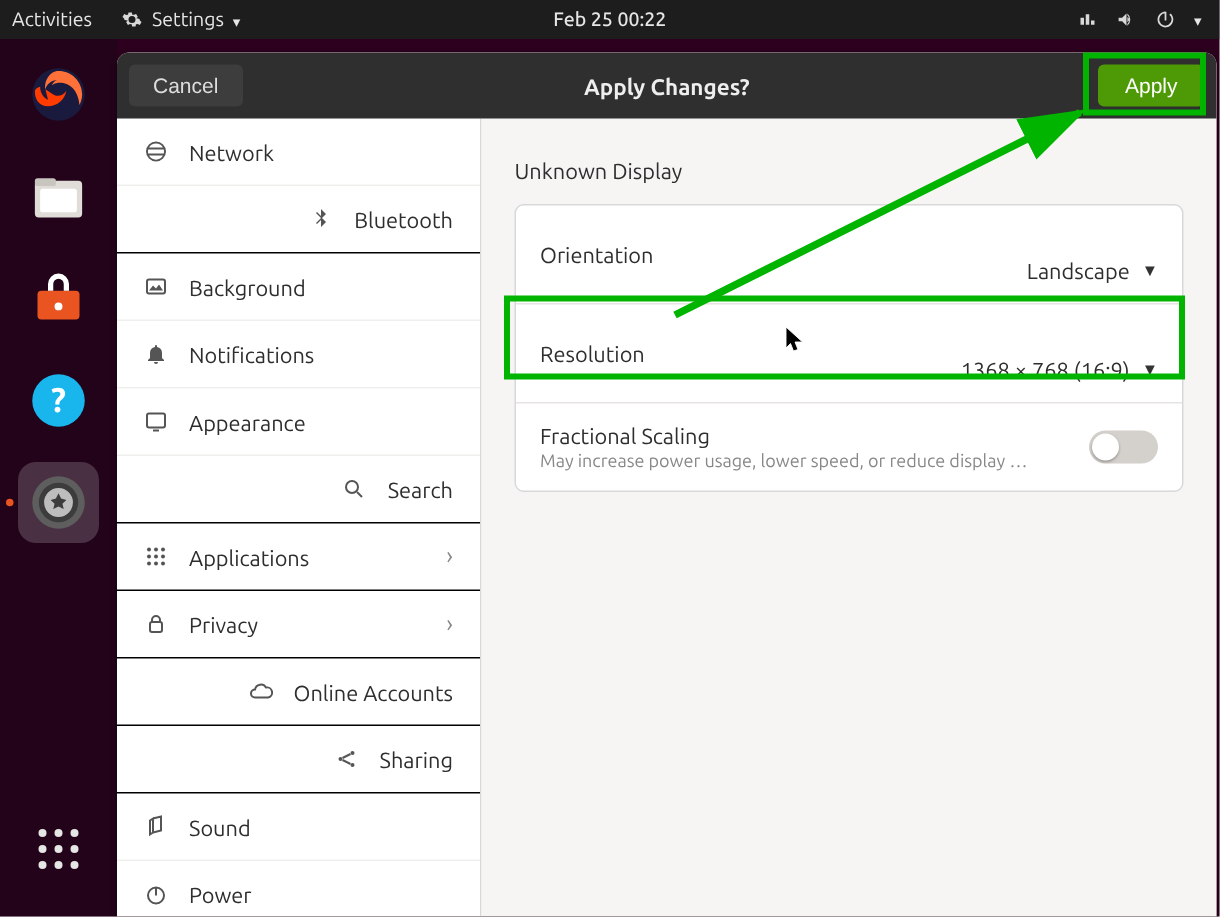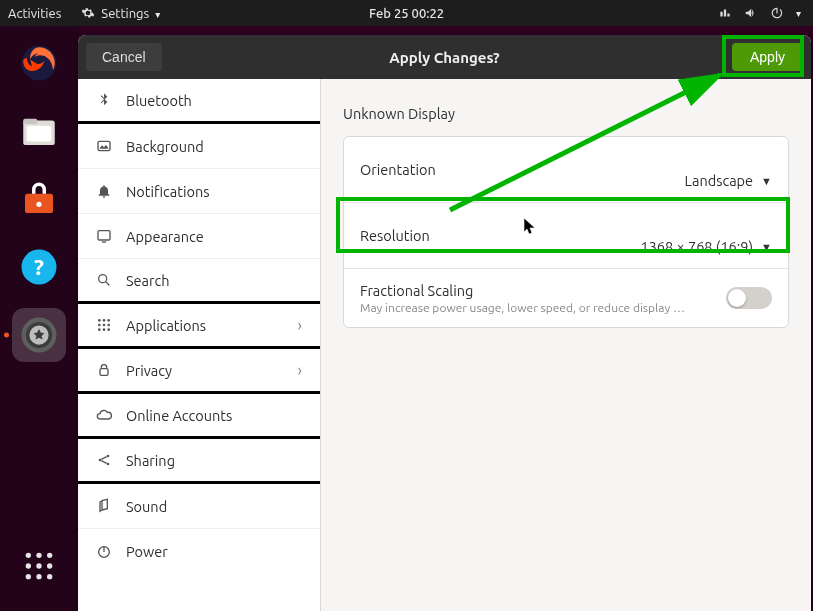--- a/index.html
+++ b/index.html
@@ -126,21 +126,21 @@
     padding: 0 18px;
     gap: 14px;
     color: #2e2e2e;
     font-size: 14.5px;
     border-bottom: 1px solid #f0efee;
     cursor: pointer;
   }
   .sidebar-item .si-icon { width:16px; height:16px; fill:#555; flex-shrink:0; display:flex; align-items:center; }
   .sidebar-item .si-icon svg { width:16px; height:16px; fill:#555;}
   .sidebar-item .arrow { margin-left:auto; color:#888; font-size: 16px;}
-  .sidebar-item.group-end { border-bottom: 3px solid #000000; }
+  .sidebar-item.group-end { border-bottom: 1px solid #000000; justify-content: flex-end; }
   .sidebar-item:last-child { border-bottom:none; }
 
   .main {
     flex:1;
     background: #f6f5f4;
     padding: 26px 22px;
     overflow-y: auto;
   }
   .section-title {
     font-weight: 400;
@@ -266,20 +266,28 @@
 
 <div class="window">
   <div class="titlebar">
     <button class="btn">Cancel</button>
     <span class="title">Apply Changes?</span>
     <button class="apply-btn">Apply</button>
   </div>
 
   <div class="content">
     <div class="sidebar">
+      <div class="sidebar-item">
+        <span class="si-icon">
+            <svg viewBox="0 0 24 24">
+              <path d="M12 2a10 10 0 100 20 10 10 0 000-20zm0 2a8 8 0 017 4H5a8 8 0 017-4zm-8 8c0-.7.1-1.3.2-2h15.6c.1.7.2 1.3.2 2s-.1 1.3-.2 2H4.2A8 8 0 014 12zm1 4h14a8 8 0 01-14 0z"></path>
+            </svg>
+          </span>
+        <span>Network</span>
+      </div>
       <div class="sidebar-item group-end">
         <span class="si-icon">
             <svg viewBox="0 0 24 24">
               <path d="M12 2l5 5-4 4 4 4-5 5V13l-4 4-1-1 5-5-5-5 1-1 4 4V2z"></path>
             </svg>
           </span>
         <span>Bluetooth</span>
       </div>
       <div class="sidebar-item">
         <span class="si-icon">

